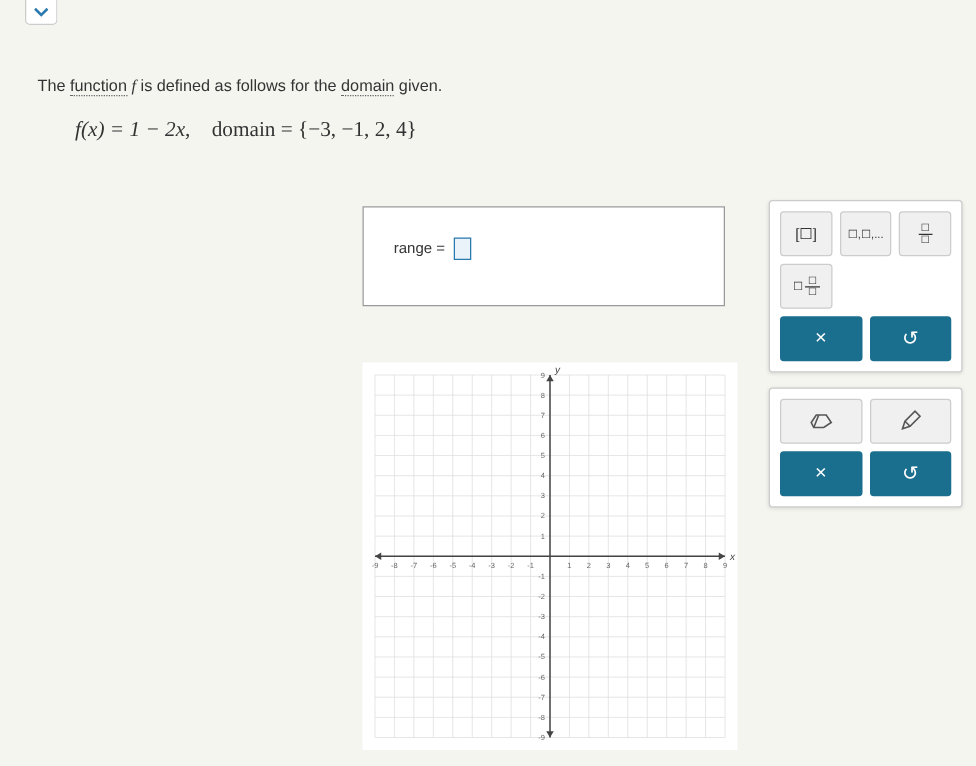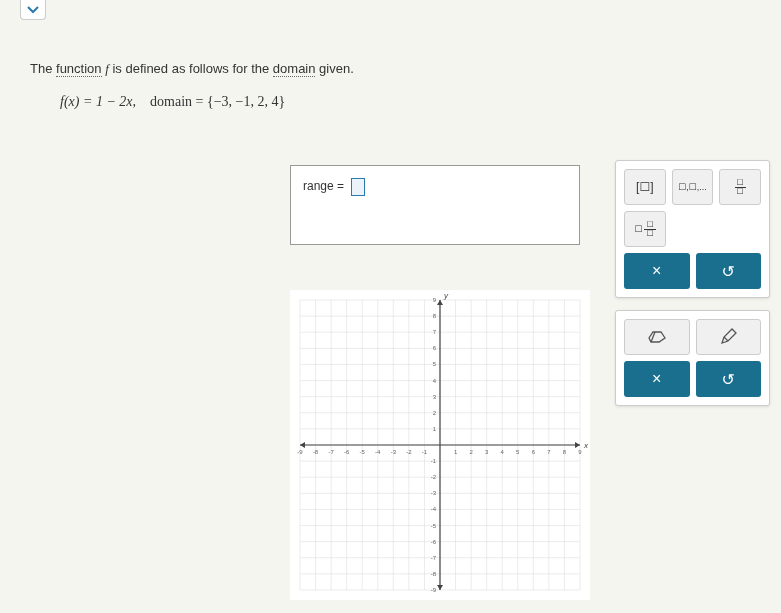--- a/index.html
+++ b/index.html
@@ -31,31 +31,31 @@
       left: 30px;
       font-size: 13px;
       line-height: 1.7;
       margin-top: 18px;
     }
     .underline-link { border-bottom: 1px dotted #666; }
     .italic { font-style: italic; font-family: 'Times New Roman', serif; }
     .formula {
       margin: 10px 0 10px 30px;
       font-family: 'Times New Roman', serif;
-      font-size: 14px;
+      font-size: 17px;
     }
     .answer-box {
       position: absolute;
       top: 165px;
       left: 290px;
       width: 290px;
       height: 80px;
       background: #fff;
       border: 1px solid #999;
-      padding: 12px;
+      padding: 24px;
       font-size: 12px;
     }
     .answer-input {
       display: inline-block;
       width: 14px;
       height: 18px;
       border: 1px solid #2a7aaf;
       background: #eaf3fa;
       vertical-align: middle;
       margin-left: 4px;

